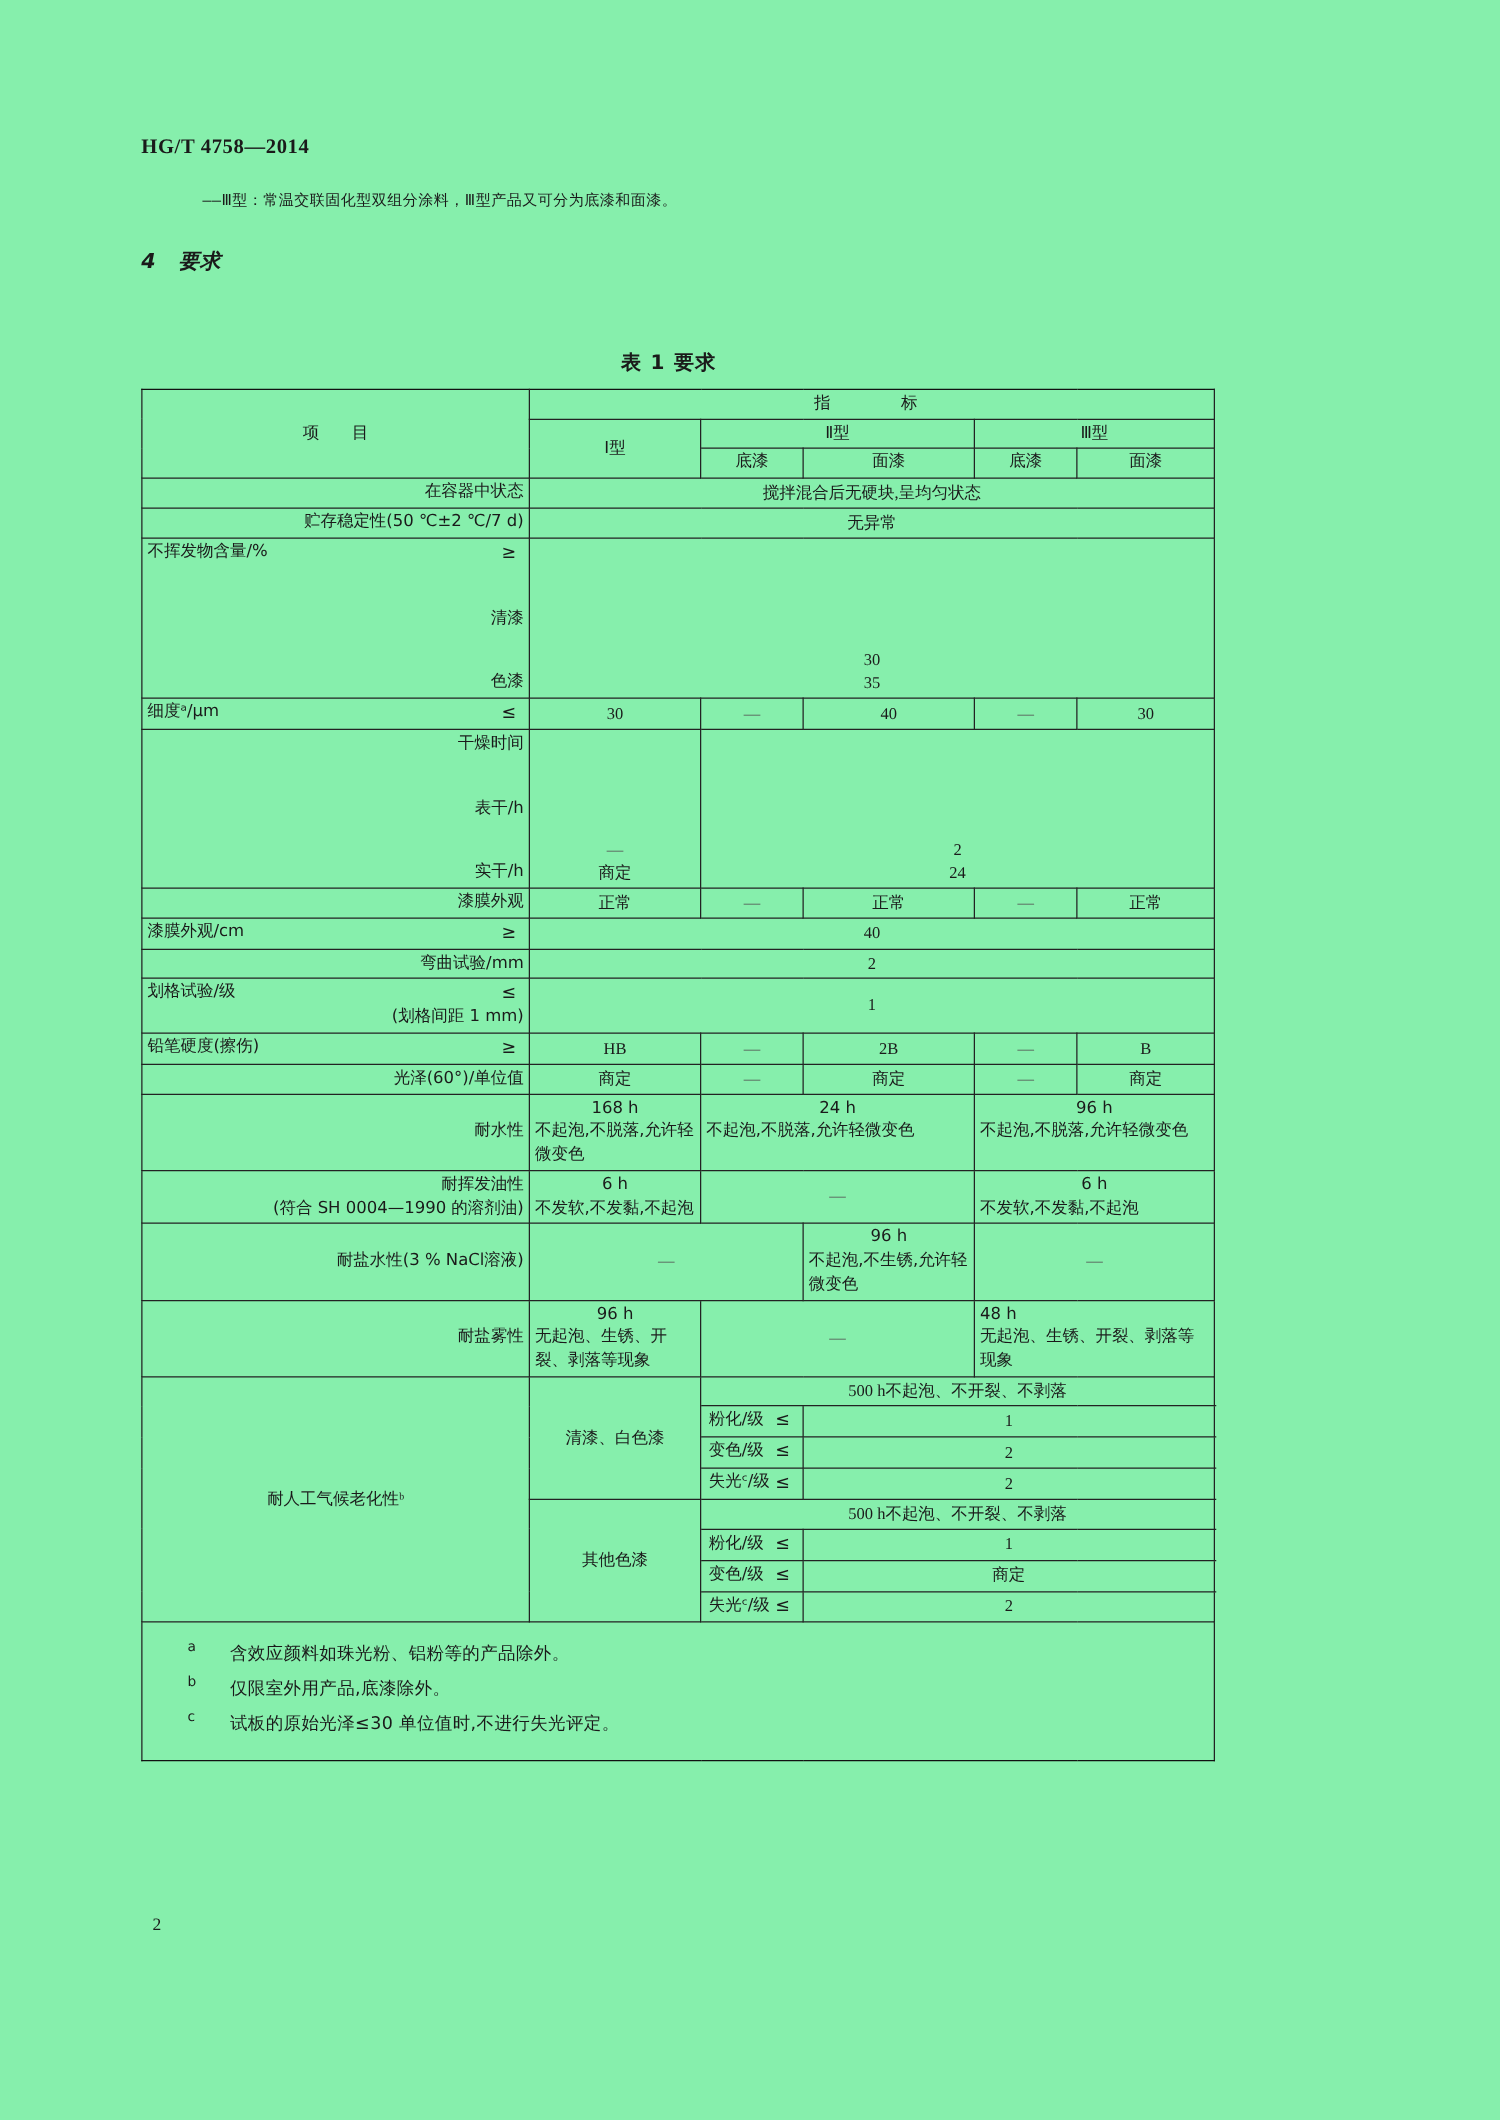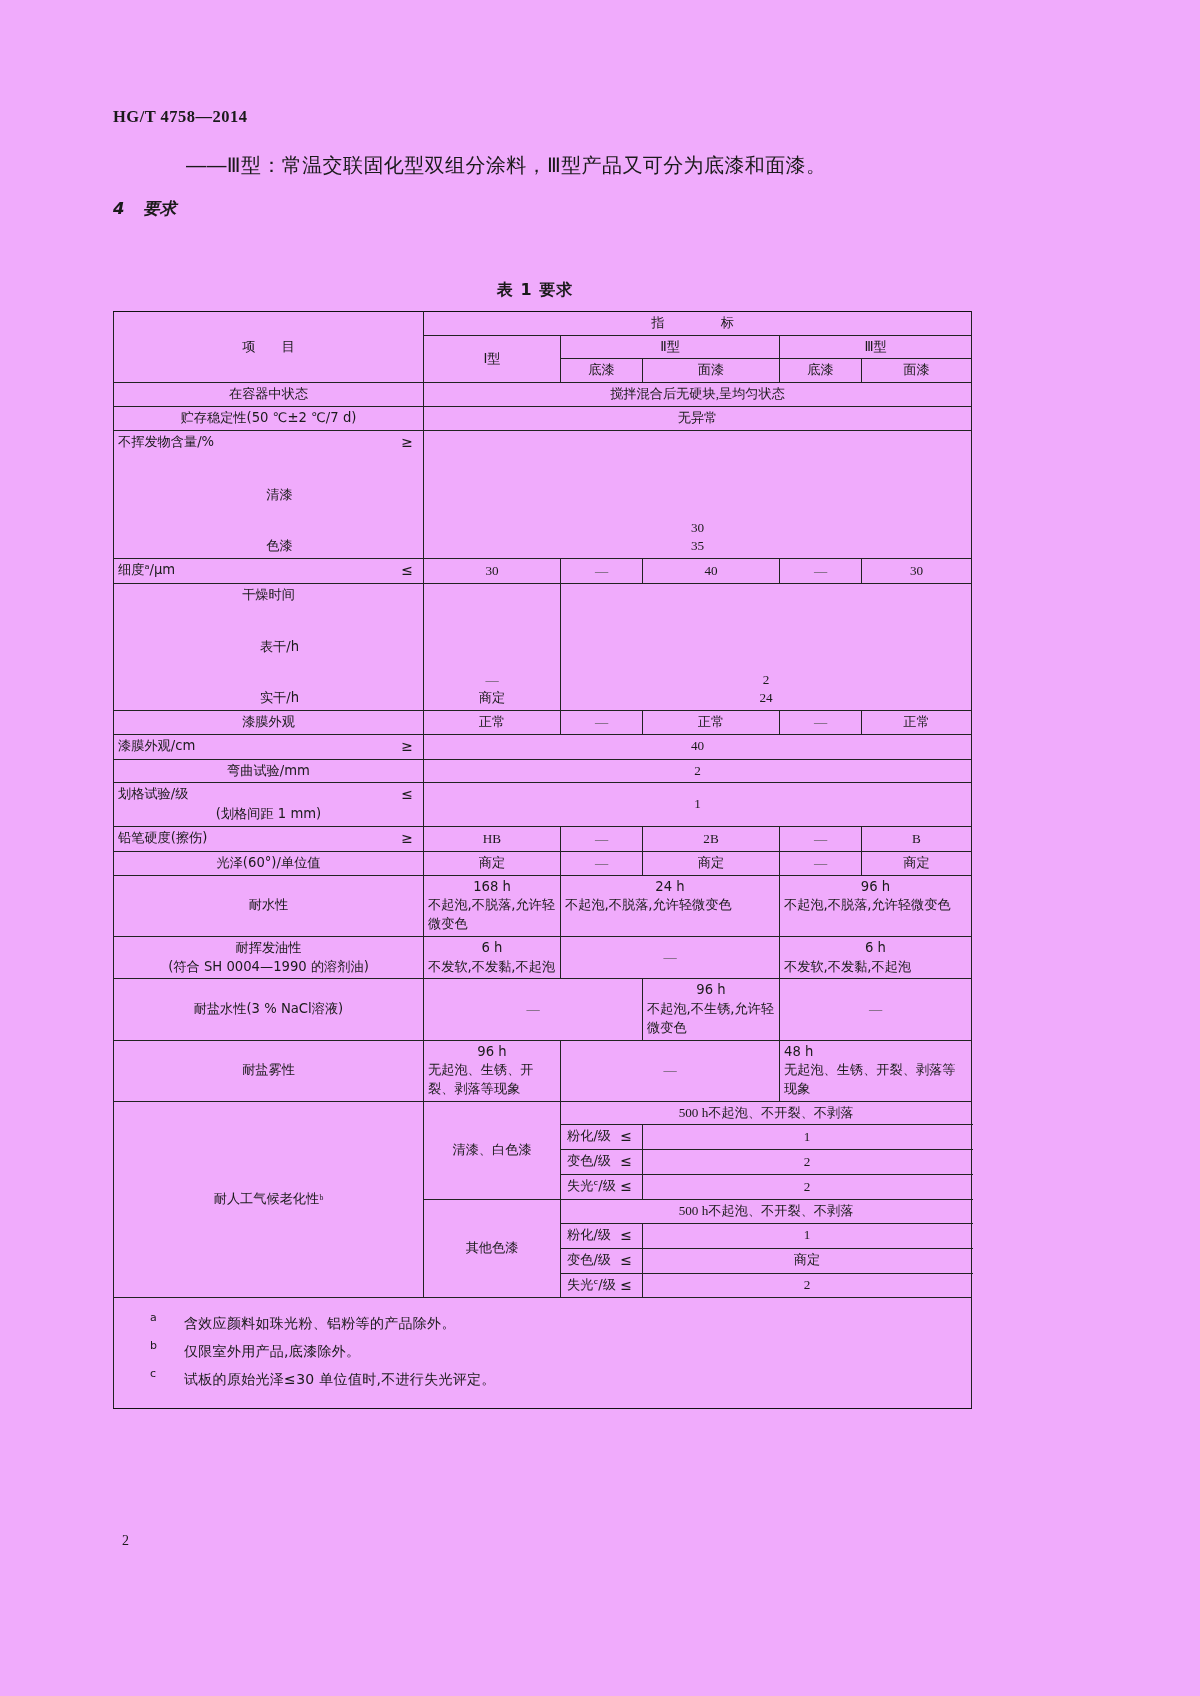--- a/index.html
+++ b/index.html
@@ -13,39 +13,38 @@
     font-family: "DejaVu Sans", "Liberation Sans", sans-serif;
     color: #1a1a1a;
     position: relative;
     overflow: hidden;
   }
   .page {
     position: absolute;
     left: 0; top: 0;
     width: 1200px;
     height: 1696px;
-    background: #f0abfc;
+    background: #86efac;
   }
   .std-no {
     position: absolute;
     left: 113px;
     top: 107px;
     font-family: "Liberation Serif", "DejaVu Serif", serif;
     font-weight: bold;
     font-size: 16.5px;
     letter-spacing: 0.5px;
   }
   .para-dash {
     position: absolute;
     left: 162px;
     top: 152px;
-    font-size: 20px;
-    font-family: Liberation Sans, sans-serif;
+    font-size: 12px;
+    font-family: Liberation Mono, monospace;
     letter-spacing: 0.4px;
-    margin-left: 24px;
   }
   .clause-head {
     position: absolute;
     left: 113px;
     top: 198px;
     font-size: 16.5px;
     font-weight: bold;
     letter-spacing: 0.4px;
     font-style: italic;
   }
@@ -81,21 +80,21 @@
   table.spec td, table.spec th {
     border: 1px solid #222;
     padding: 2px 4px;
     vertical-align: middle;
     font-weight: normal;
     line-height: 1.42;
   }
   table.spec .outer-top { border-top: 1.6px solid #111; }
   table.spec .outer-bottom { border-bottom: 1.6px solid #111; }
 
-  .c-item   { text-align: center;   padding-left: 8px; }
+  .c-item   { text-align: right;   padding-left: 8px; }
   .c-center { text-align: center; font-family: Liberation Serif, serif; }
 
   
   .itemrow {
     display: flex;
     justify-content: space-between;
     align-items: flex-start;
   }
   .itemrow .sign { padding-right: 6px; font-size: 14px; }
   .indent1 { padding-left: 22px; display: block; margin-top: 33px; }

